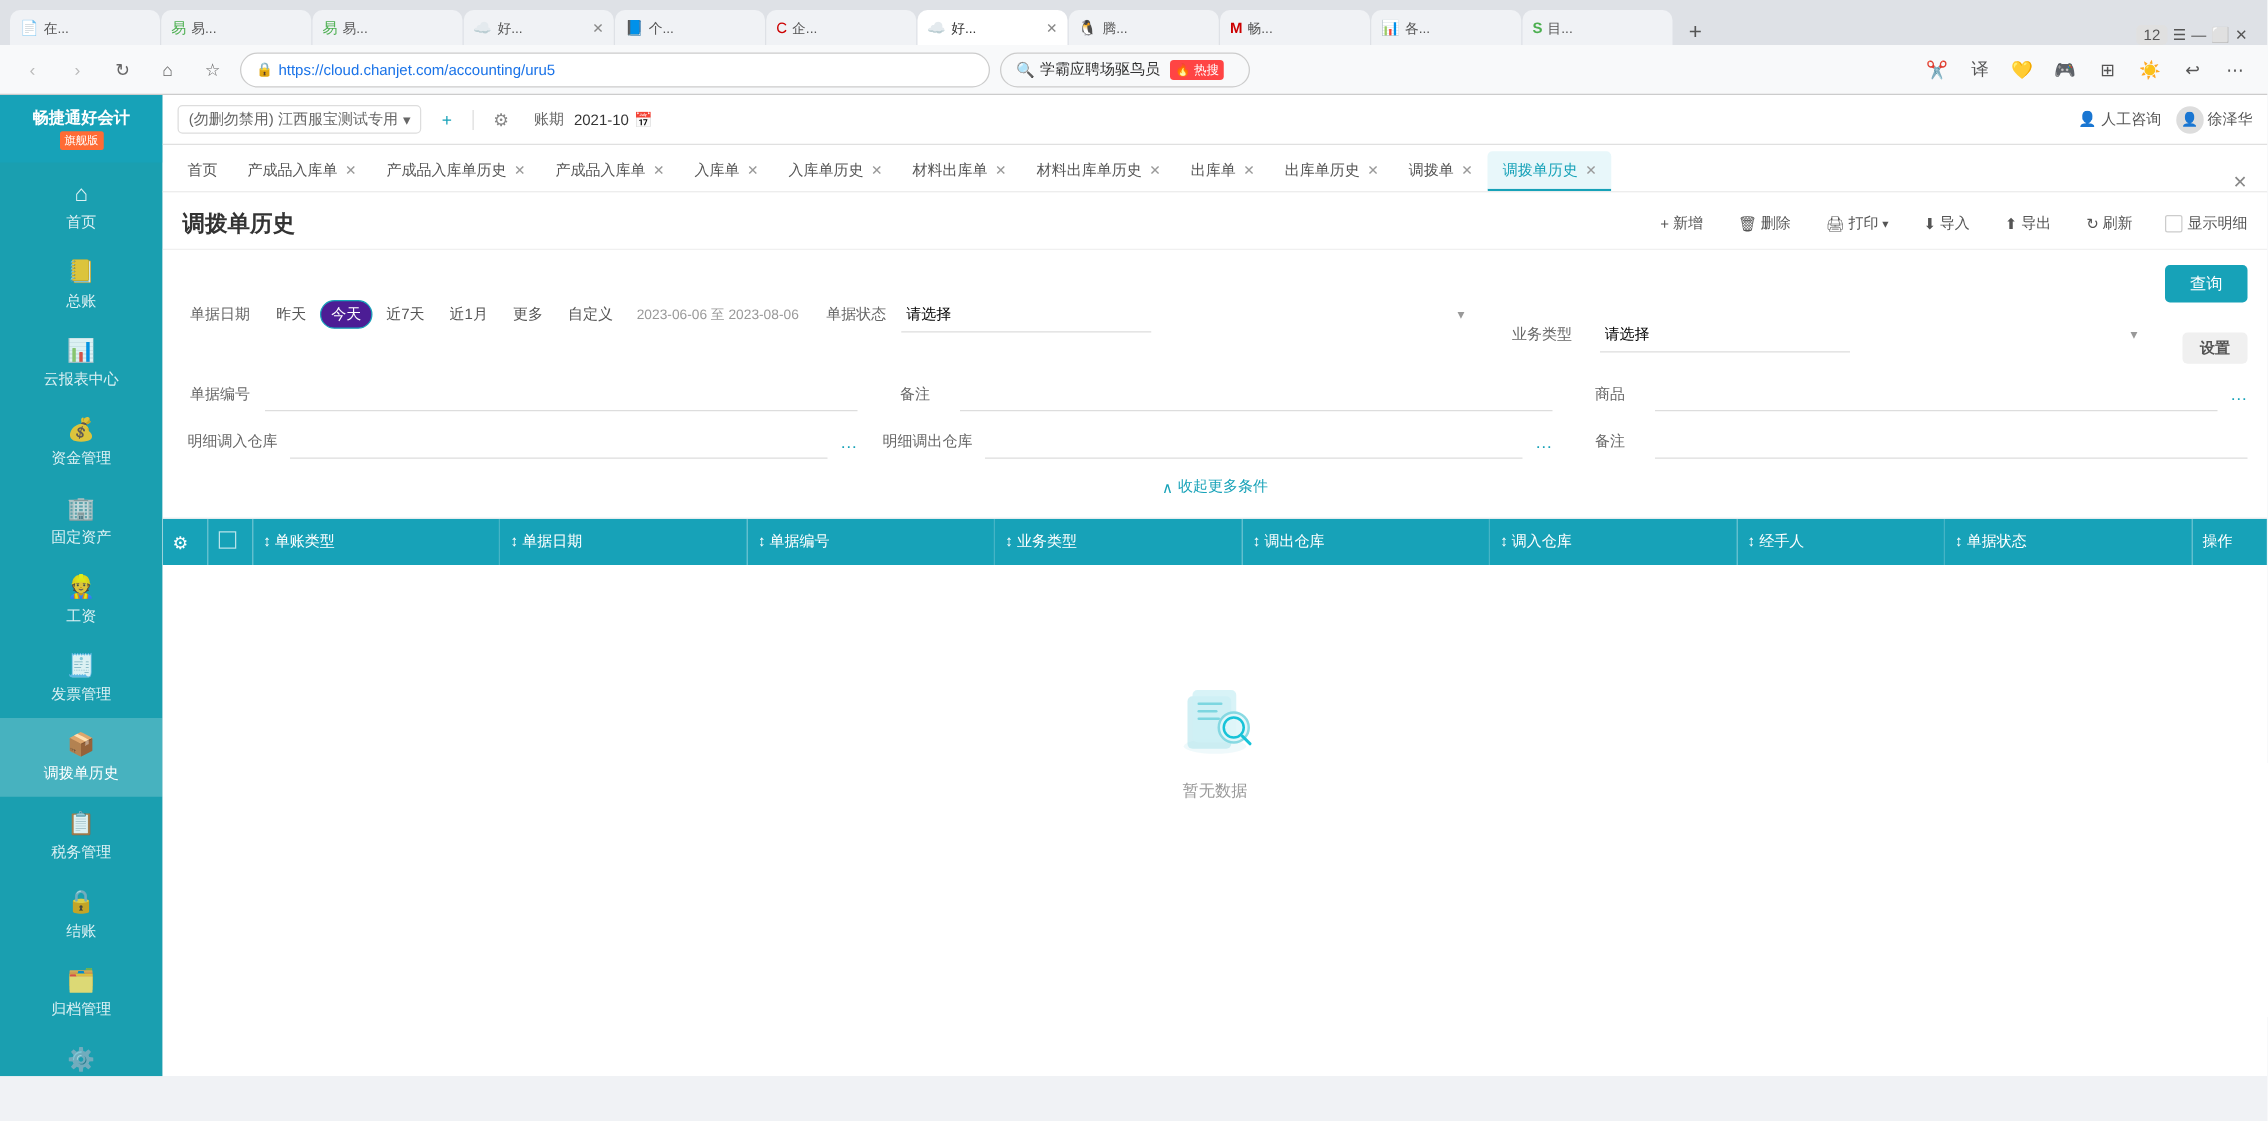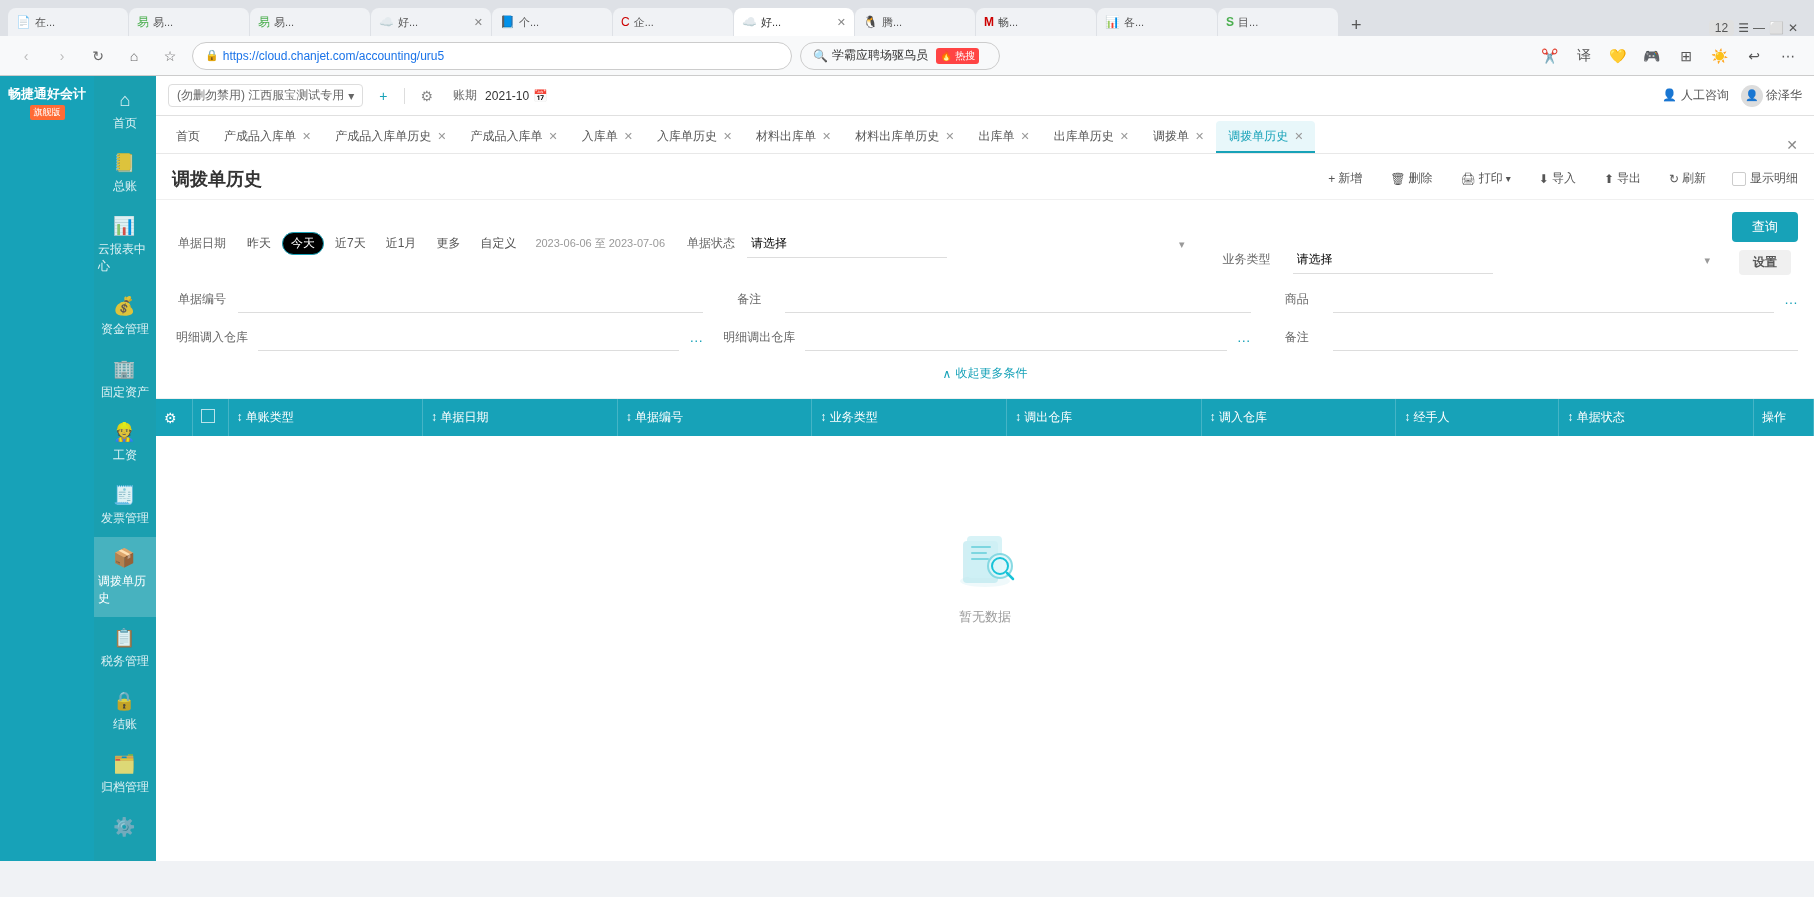--- a/index.html
+++ b/index.html
@@ -13,21 +13,21 @@
     .nav-btn.disabled { color: #bbb; cursor: default; }
     .address-bar { flex: 1; max-width: 600px; background: #fff; border: 1px solid #ccc; border-radius: 20px; height: 28px; display: flex; align-items: center; padding: 0 12px; font-size: 12px; color: #1a73e8; gap: 4px; }
     .address-bar .lock-icon { color: #5f6368; font-size: 11px; }
     .browser-toolbar-right { margin-left: auto; display: flex; align-items: center; gap: 6px; }
     .browser-toolbar-icon { width: 28px; height: 28px; border-radius: 4px; display: flex; align-items: center; justify-content: center; cursor: pointer; font-size: 14px; color: #555; }
 
     
     .app-wrapper { display: flex; height: calc(100vh - 112px); }
 
     
-    .sidebar { width: 156px; background: #1a9fb0; display: flex; flex-direction: row; overflow: hidden; flex-shrink: 0; }
+    .sidebar { width: 130px; background: #1a9fb0; display: flex; flex-direction: column; overflow: hidden; flex-shrink: 0; }
     .sidebar-logo { background: #17a2b8; padding: 10px 8px; display: flex; flex-direction: column; align-items: center; }
     .sidebar-logo-text { color: #fff; font-size: 13px; font-weight: bold; line-height: 1.3; text-align: center; }
     .sidebar-logo-badge { background: #ff6b35; color: #fff; font-size: 9px; padding: 1px 4px; border-radius: 2px; margin-top: 2px; }
     .sidebar-nav { flex: 1; overflow-y: auto; padding: 4px 0; }
     .sidebar-item { display: flex; flex-direction: column; align-items: center; padding: 10px 4px; cursor: pointer; color: rgba(255,255,255,0.85); font-size: 12px; gap: 4px; }
     .sidebar-item.active { background: rgba(255,255,255,0.2); color: #fff; }
     .sidebar-item .si-icon { font-size: 18px; }
 
     
     .app-topbar { background: #fff; border-bottom: 1px solid #e0e0e0; height: 40px; display: flex; align-items: center; padding: 0 12px; gap: 8px; }
@@ -52,21 +52,21 @@
     .display-toggle { display: flex; align-items: center; gap: 4px; font-size: 12px; color: #555; margin-left: 8px; }
 
     
     .filter-section { padding: 12px 16px; background: #fff; border-bottom: 1px solid #f0f0f0; }
     .filter-row { display: flex; align-items: center; gap: 16px; margin-bottom: 10px; flex-wrap: wrap; }
     .filter-group { display: flex; align-items: center; gap: 6px; flex: 1; min-width: 250px; }
     .filter-label { font-size: 12px; color: #666; white-space: nowrap; width: 60px; text-align: center; flex-shrink: 0; }
     .filter-label-wide { width: 80px; }
     .date-btn-group { display: flex; align-items: center; gap: 2px; flex-wrap: wrap; }
     .date-btn { padding: 2px 8px; border-radius: 4px; cursor: pointer; font-size: 12px; color: #555; border: 1px solid transparent; }
-    .date-btn.active { background: #000000; color: #fff; border-color: #17a2b8; border-radius: 12px; }
+    .date-btn.active { background: #4c1d95; color: #fff; border-color: #17a2b8; border-radius: 12px; }
     .date-range-text { font-size: 11px; color: #999; margin-left: 4px; }
     .filter-input { flex: 1; height: 28px; border: none; border-bottom: 1px solid #ddd; outline: none; font-size: 12px; padding: 0 4px; min-width: 120px; }
     .filter-select { flex: 1; height: 28px; border: none; border-bottom: 1px solid #ddd; outline: none; font-size: 12px; padding: 0 4px; min-width: 200px; background: transparent; cursor: pointer; appearance: none; -webkit-appearance: none; position: relative; }
     .filter-select-wrapper { flex: 1; position: relative; min-width: 200px; }
     .filter-select-wrapper::after { content: '▾'; position: absolute; right: 6px; top: 50%; transform: translateY(-50%); color: #999; font-size: 11px; pointer-events: none; }
     .filter-dots { color: #17a2b8; cursor: pointer; font-size: 14px; margin-left: 4px; }
     .collapse-btn { display: flex; align-items: center; justify-content: center; gap: 4px; color: #17a2b8; font-size: 12px; cursor: pointer; padding: 4px 0; margin-top: 4px; }
 
     
     .table-section { flex: 1; overflow: auto; }
@@ -82,21 +82,21 @@
     
     .empty-state { display: flex; flex-direction: column; align-items: center; justify-content: center; padding: 80px 0; color: #bbb; }
     .empty-icon { width: 80px; height: 80px; margin-bottom: 12px; }
     .empty-text { font-size: 13px; color: #999; }
 
     
     .query-btn { background: #17a2b8; color: #fff; border: none; padding: 6px 20px; border-radius: 4px; cursor: pointer; font-size: 13px; }
     .settings-btn { background: #f0f0f0; color: #555; border: none; padding: 4px 14px; border-radius: 4px; cursor: pointer; font-size: 12px; margin-top: 4px; font-weight: bold; }
 
     
-    .filter-right { display: flex; flex-direction: column; align-items: center; gap: 4px; flex-shrink: 0; }
+    .filter-right { display: flex; flex-direction: column; align-items: flex-end; gap: 20px; flex-shrink: 0; }
 
     .main-layout { flex: 1; display: flex; flex-direction: column; overflow: hidden; }
   </style>
 </head>
 <body>
 
 <div class="browser-tabs">
   <div style="display:flex;align-items:flex-end;width:100%;background:#dee1e6;height:36px;padding:0 4px;gap:1px;overflow:hidden;">
 
     <div class="browser-tab">
@@ -370,21 +370,21 @@
           <div class="filter-group" style="min-width:380px;flex:none;">
             <span class="filter-label">单据日期</span>
             <div class="date-btn-group">
               <span class="date-btn">昨天</span>
               <span class="date-btn active">今天</span>
               <span class="date-btn">近7天</span>
               <span class="date-btn">近1月</span>
               <span class="date-btn">更多</span>
               <span class="date-btn">自定义</span>
             </div>
-            <span class="date-range-text">2023-06-06 至 2023-07-06</span>
+            <span class="date-range-text">2023-06-06 至 2023-08-06</span>
           </div>
 
           <div class="filter-group" style="flex:1;">
             <span class="filter-label">单据状态</span>
             <div class="filter-select-wrapper">
               <select class="filter-select">
                 <option value="">请选择</option>
                 <option value="draft">草稿</option>
                 <option value="approved">已审核</option>
                 <option value="pending">待审核</option>

